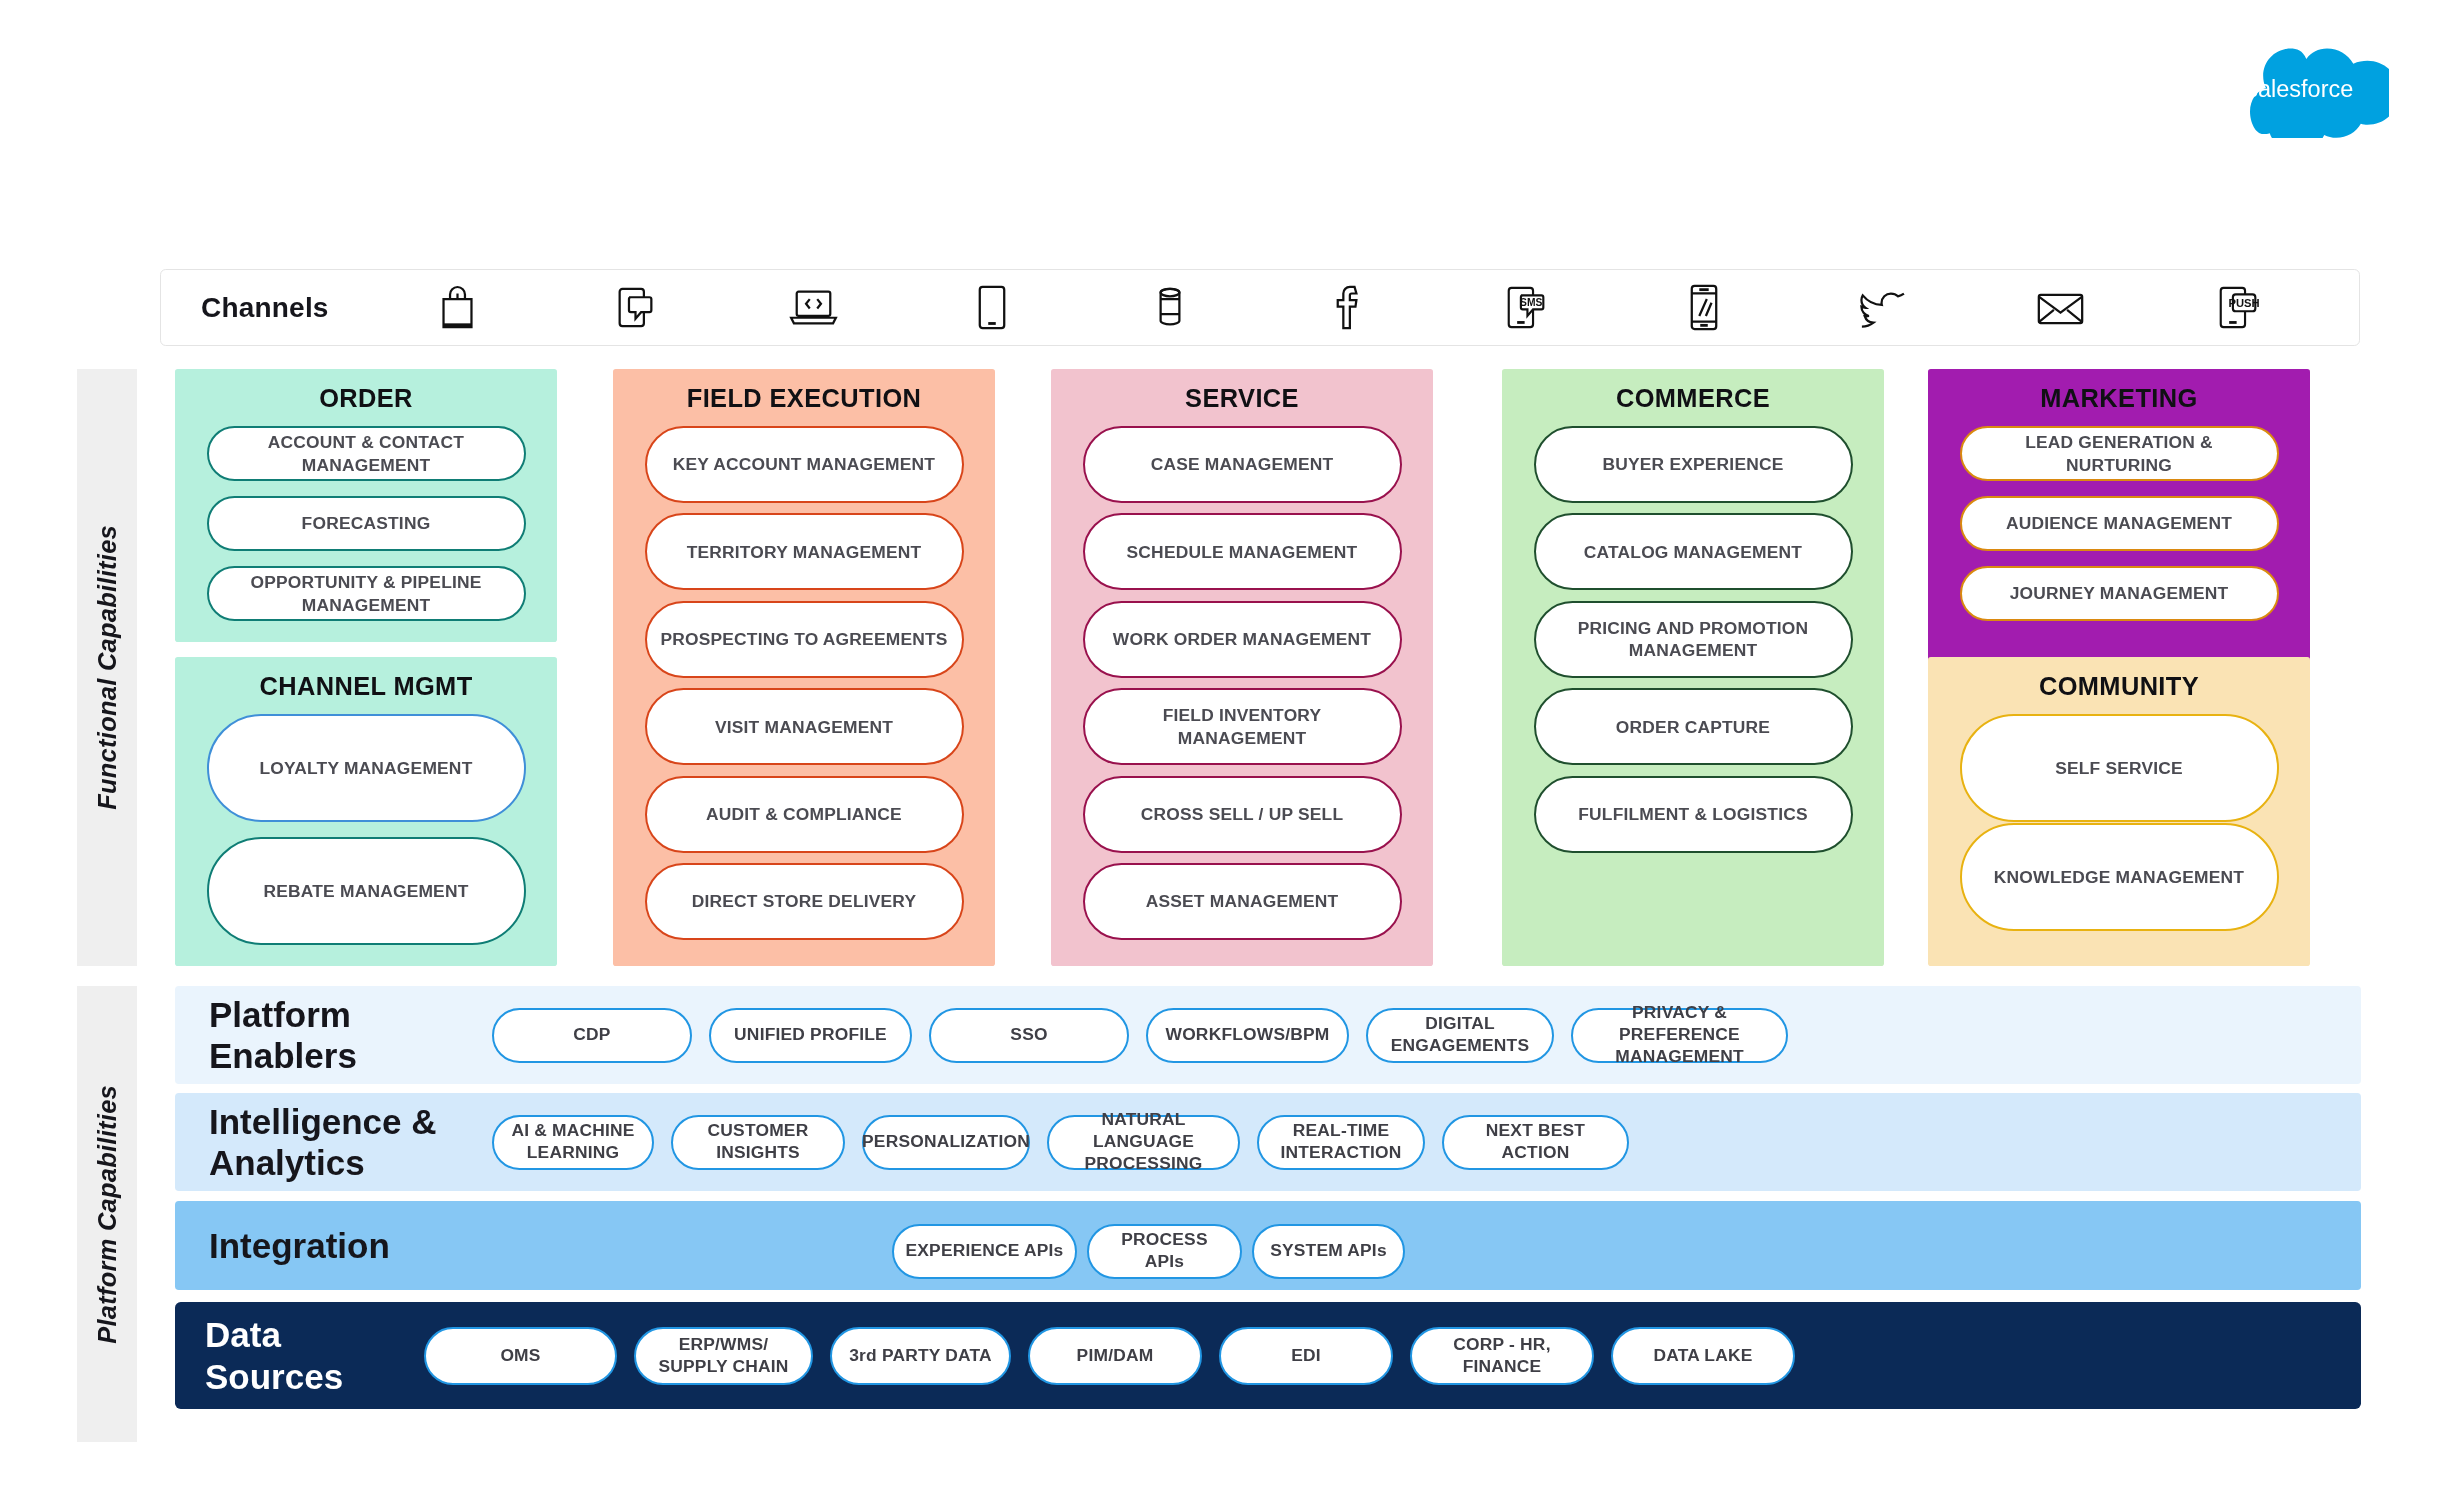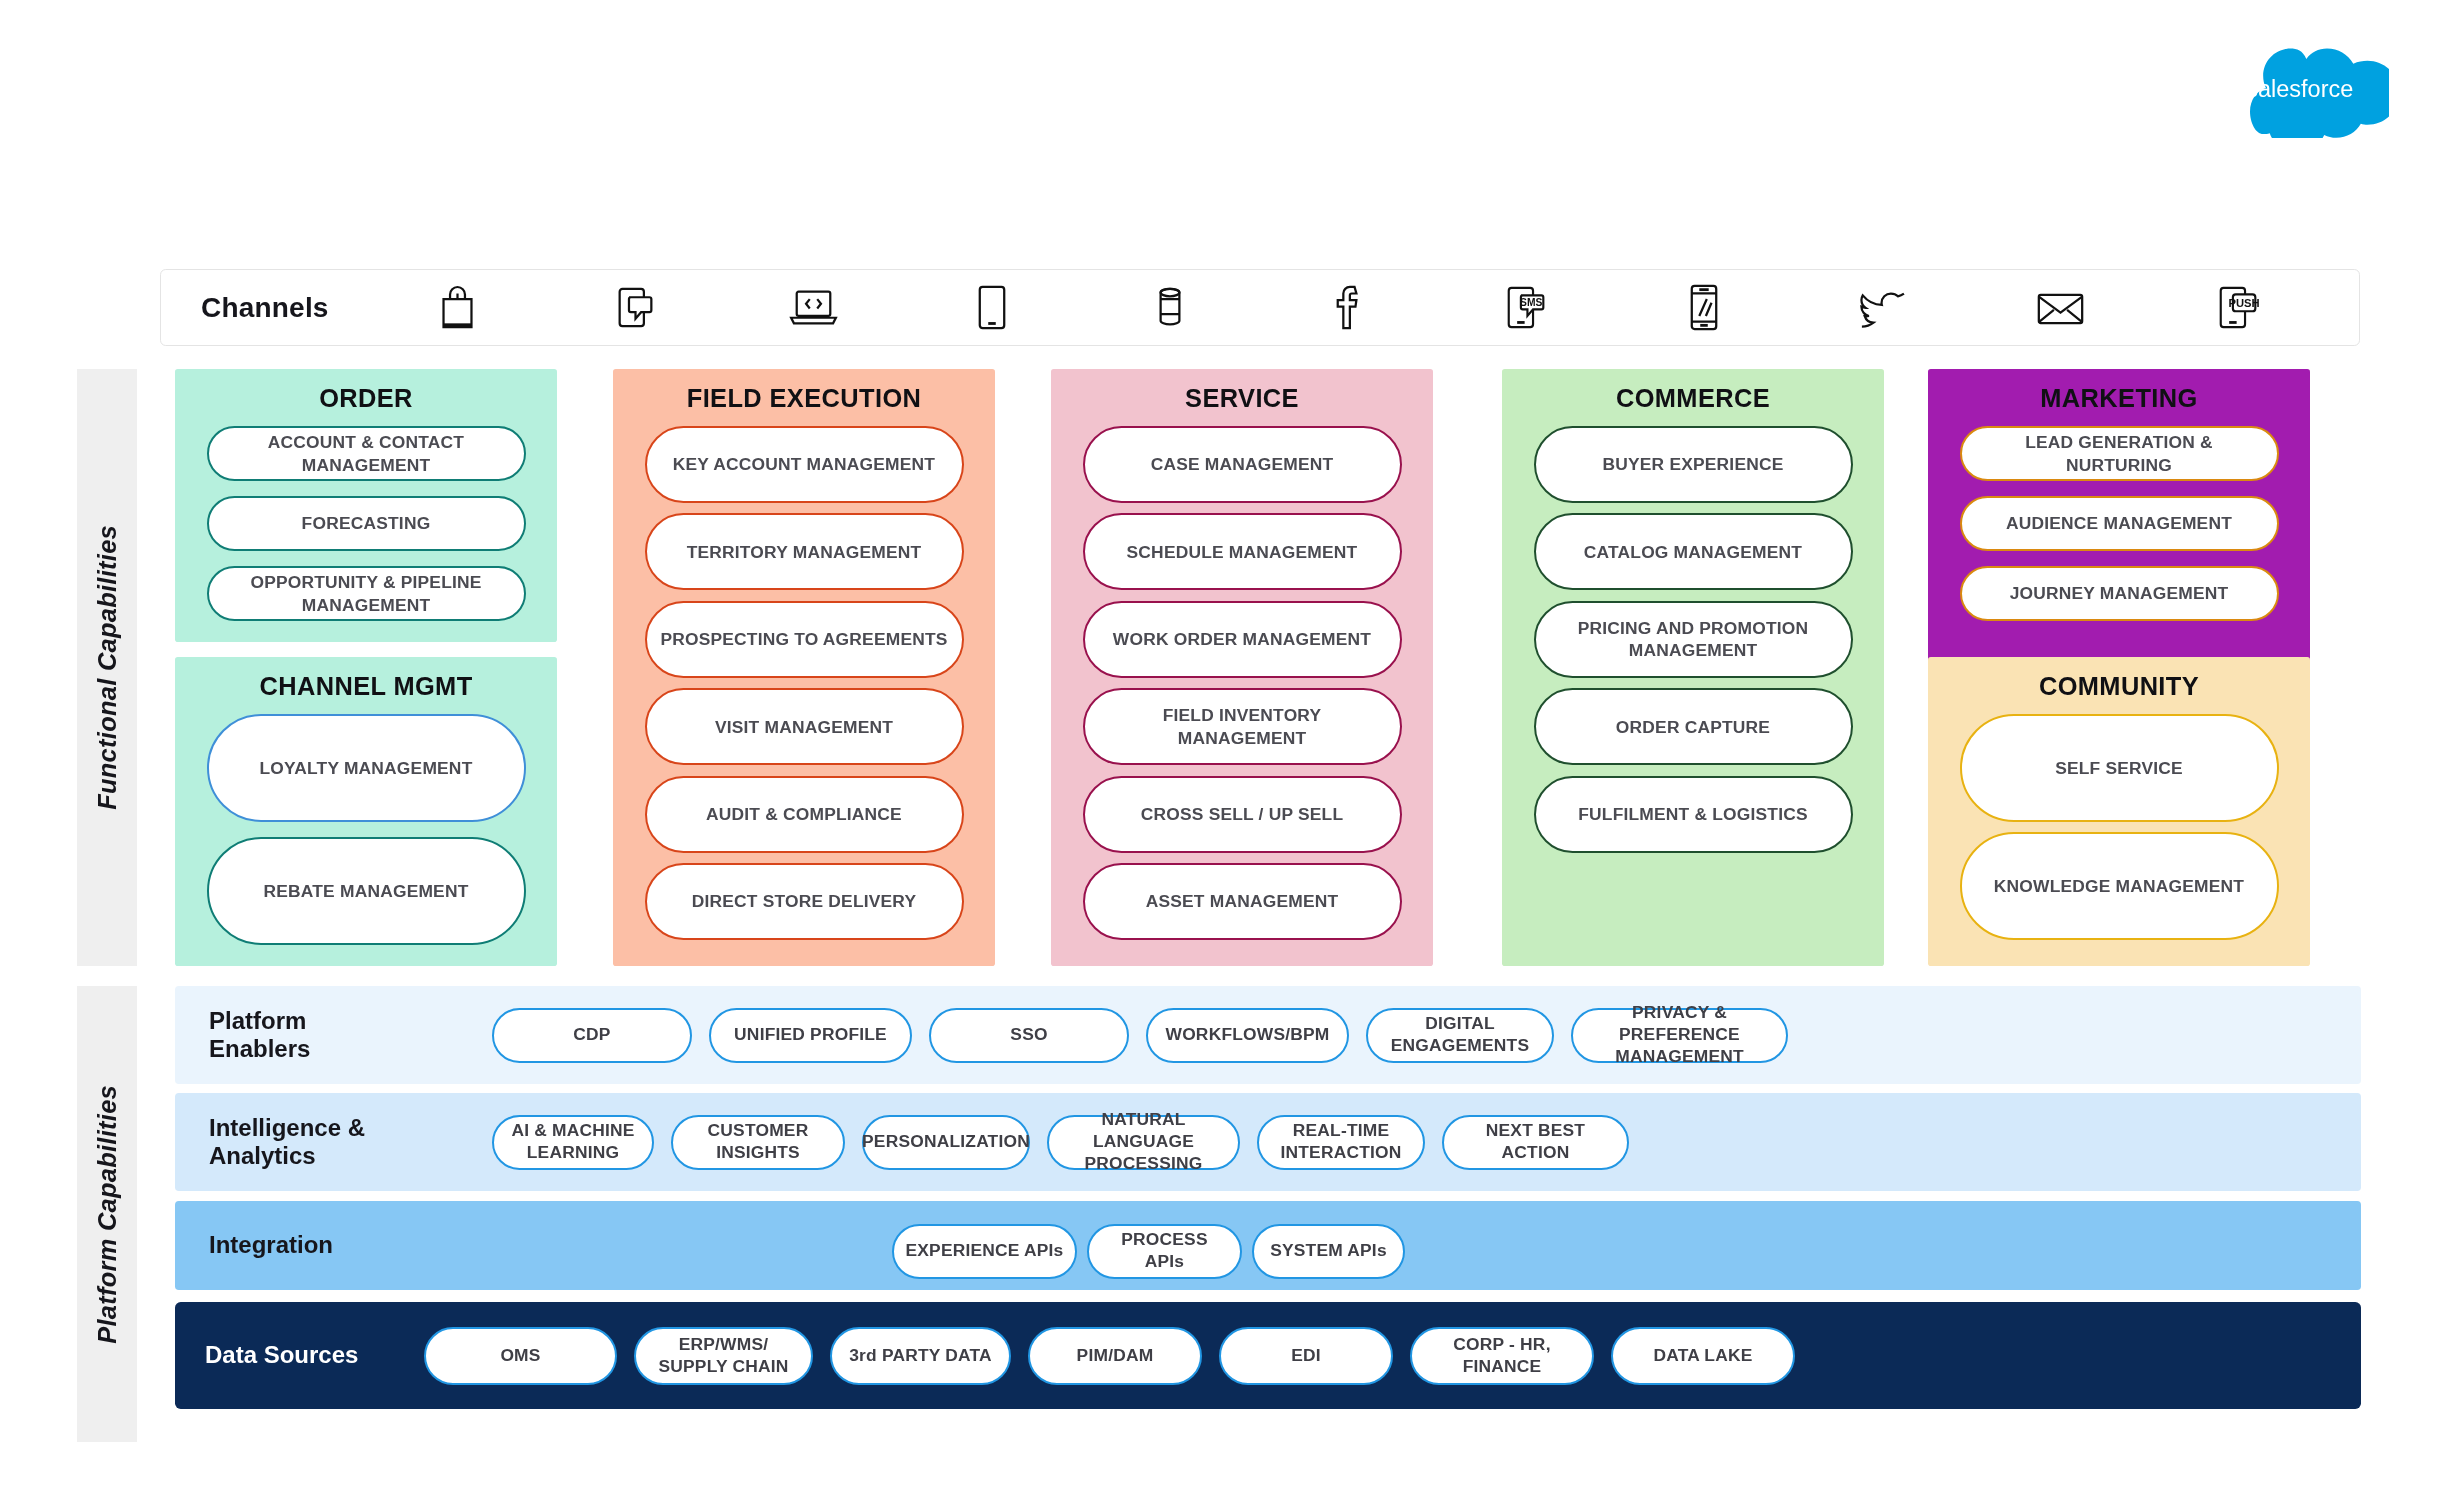--- a/index.html
+++ b/index.html
@@ -55,21 +55,21 @@
   .pill {
     background: #ffffff; border-radius: 941px;
     display: flex; align-items: center; justify-content: center; text-align: center;
     font-size: 17.4px; font-weight: 700; color: #4b4b52; letter-spacing: 0.2px;
     line-height: 1.28; padding: 5.7px 13px;
   }
 
   
   .prow { position: absolute; left: 175px; width: 2186px; border-radius: 3.8px; display: flex; align-items: center; }
   .prow-label {
-    font-size: 24px; font-weight: 700; color: #16161c; line-height: 1.18;
+    font-size: 35px; font-weight: 700; color: #16161c; line-height: 1.18;
     margin-left: 34px; flex: 0 0 auto;
   }
   .prow-pills { display: flex; align-items: center; }
   .ppill {
     background: #ffffff; border: 2.8px solid #2196e3; border-radius: 941px;
     display: flex; align-items: center; justify-content: center; text-align: center;
     font-size: 17.4px; font-weight: 700; color: #3f3f46; letter-spacing: 0.2px;
     line-height: 1.25; padding: 3.8px 11.3px;
   }
 
@@ -265,21 +265,21 @@
         <div class="panel" style="position: absolute; left: 0px; top: 0px; width: 100%; height: 354px; background: #a21caf;">
           <div class="panel-title">MARKETING</div>
           <div class="pill-list" style="gap: 15px;">
             <div class="pill" style="height: 55px; width: 319px; border: 2.8px solid rgb(218, 138, 16);">LEAD GENERATION &amp; NURTURING</div>
             <div class="pill" style="height: 55px; width: 319px; border: 2.8px solid rgb(218, 138, 16);">AUDIENCE MANAGEMENT</div>
             <div class="pill" style="height: 55px; width: 319px; border: 2.8px solid rgb(218, 138, 16);">JOURNEY MANAGEMENT</div>
           </div>
         </div>
         <div class="panel" style="position: absolute; left: 0px; top: 288px; width: 100%; height: 309px; background: rgb(250, 227, 180);">
           <div class="panel-title">COMMUNITY</div>
-          <div class="pill-list" style="gap: 10px; margin-top: 10px;">
+          <div class="pill-list" style="gap: 1px; margin-top: 10px;">
             <div class="pill" style="height: 108px; width: 319px; border: 2.8px solid rgb(232, 178, 17);">SELF SERVICE</div>
             <div class="pill" style="height: 108px; width: 319px; border: 2.8px solid rgb(232, 178, 17);">KNOWLEDGE MANAGEMENT</div>
           </div>
         </div>
       </div>
     </div>
 
   <div class="prow" id="row-enablers">
     <div class="prow-label">
         <div>Platform</div>

